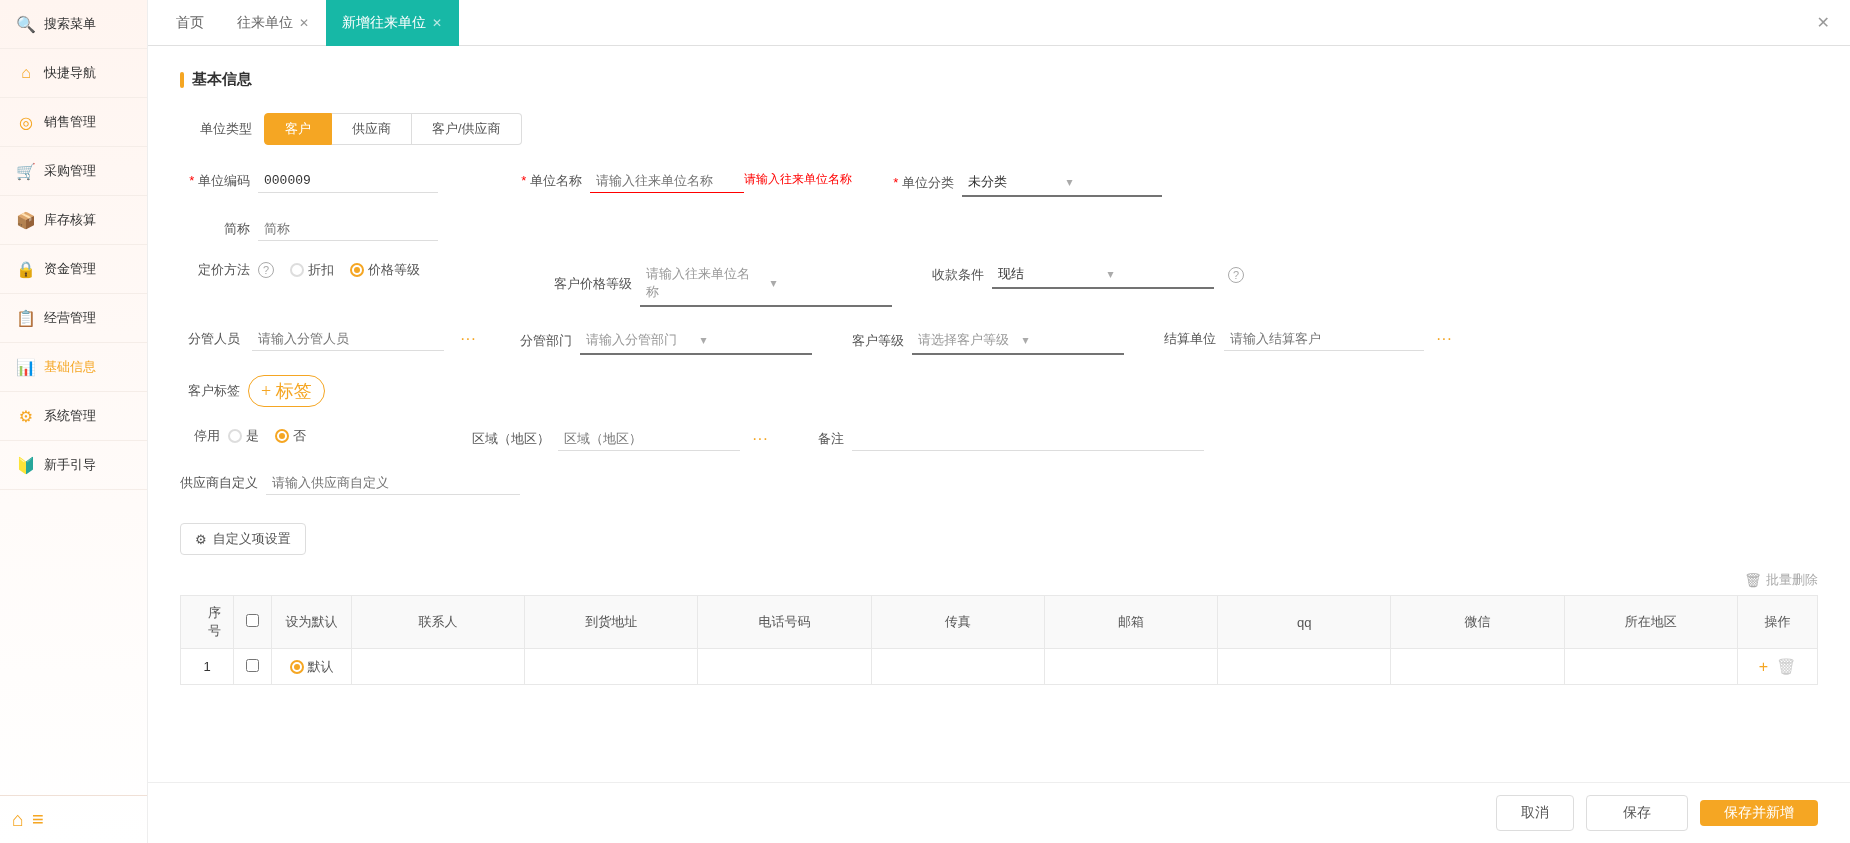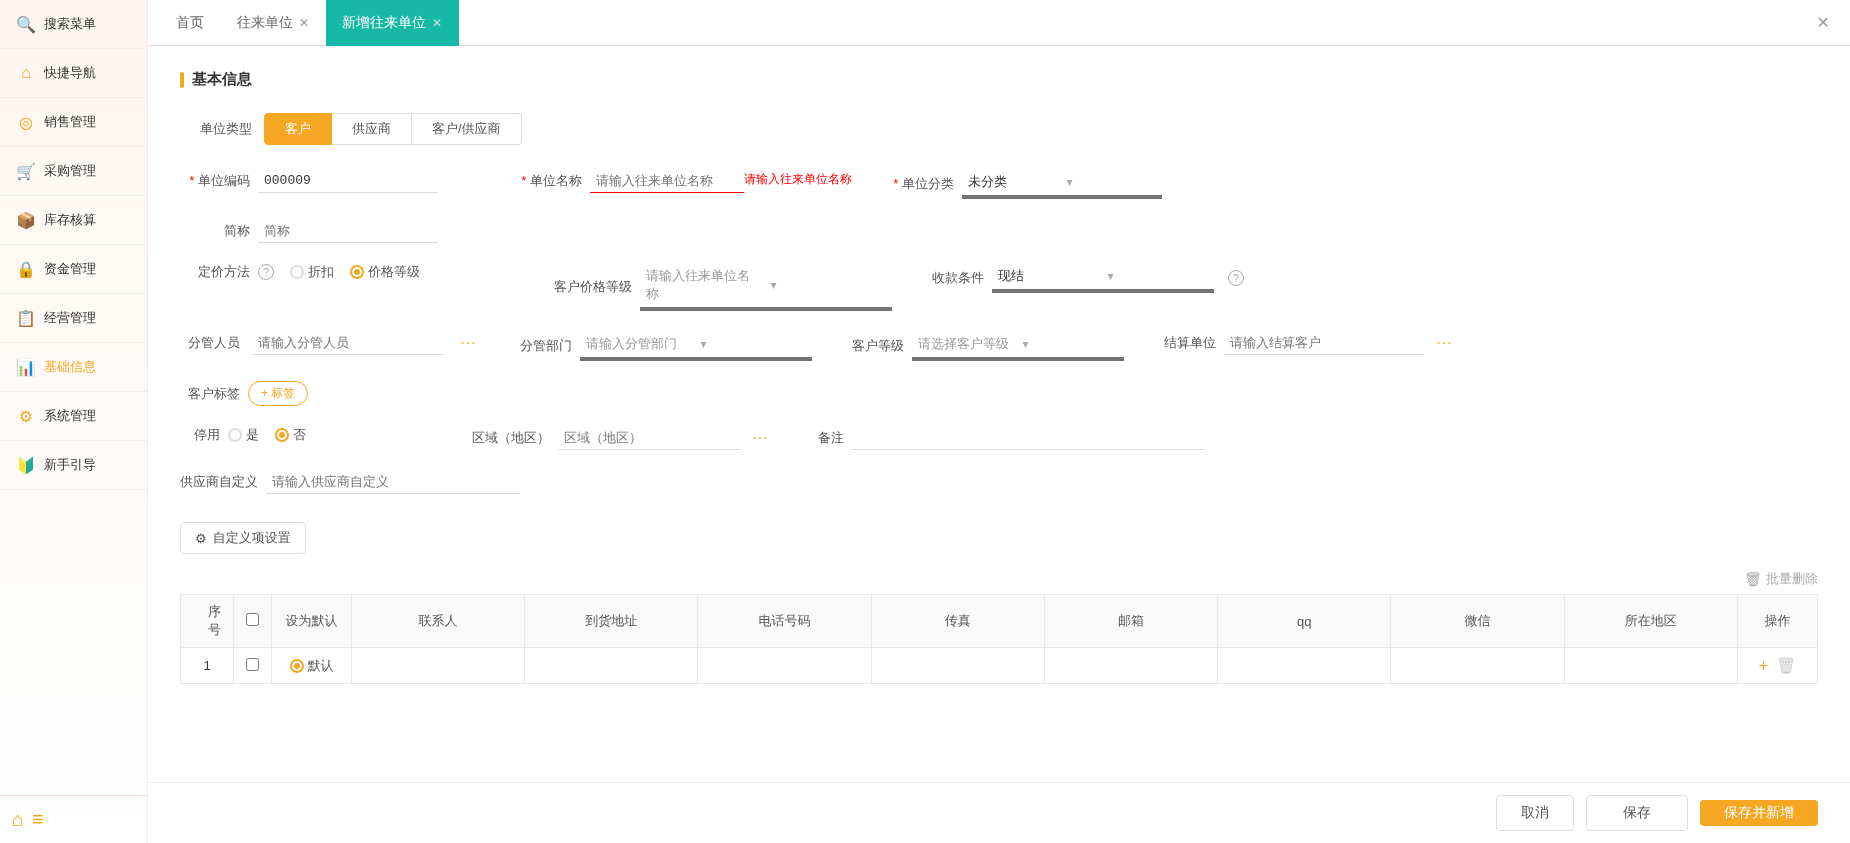--- a/index.html
+++ b/index.html
@@ -176,21 +176,21 @@
       min-width: 0;
     }
     .error-msg {
       color: red;
       font-size: 12px;
       margin-top: 2px;
     }
     .form-select {
       display: flex;
       align-items: center;
-      border-bottom: 4px solid #737373;
+      border-bottom: 2px solid #737373;
       padding: 4px 6px;
       flex: 1;
       cursor: pointer;
       gap: 9px;
     }
     .form-select span { flex: 1; color: #999; font-size: 13px; }
     .form-select .arrow { color: #aaa; font-size: 12px; }
     .select-value { color: #333 !important; }
 
     
@@ -227,25 +227,26 @@
       background: #f5a623;
     }
 
     
     .tag-btn {
       border: 1px solid #f5a623;
       color: #f5a623;
       background: #fff;
       border-radius: 20px;
       padding: 3px 12px;
-      font-size: 12px;
+      font-size: 18px;
       cursor: pointer;
       display: flex;
       align-items: center;
       gap: 4px;
+      font-family: Liberation Serif, serif;
     }
 
     
     .dots-btn {
       color: #f5a623;
       cursor: pointer;
       font-size: 16px;
       padding: 0 4px;
     }
 

